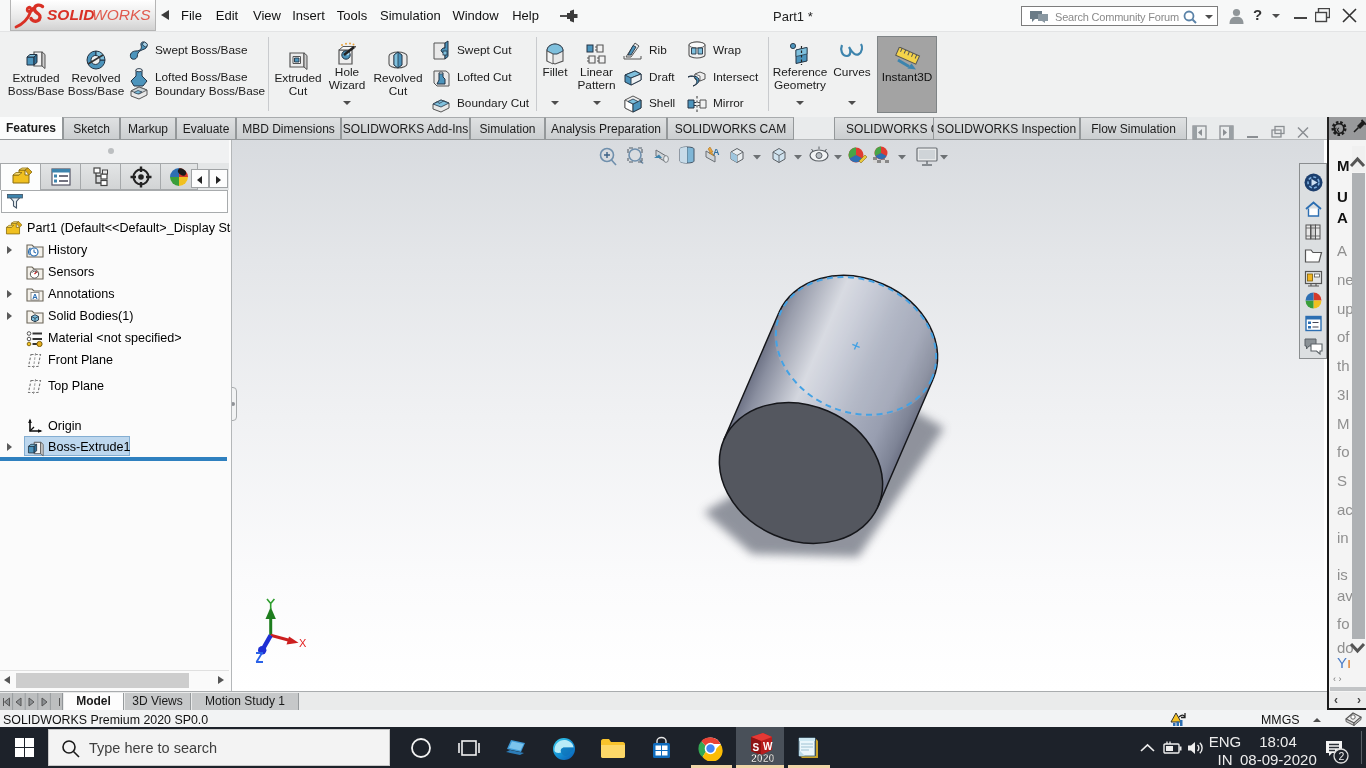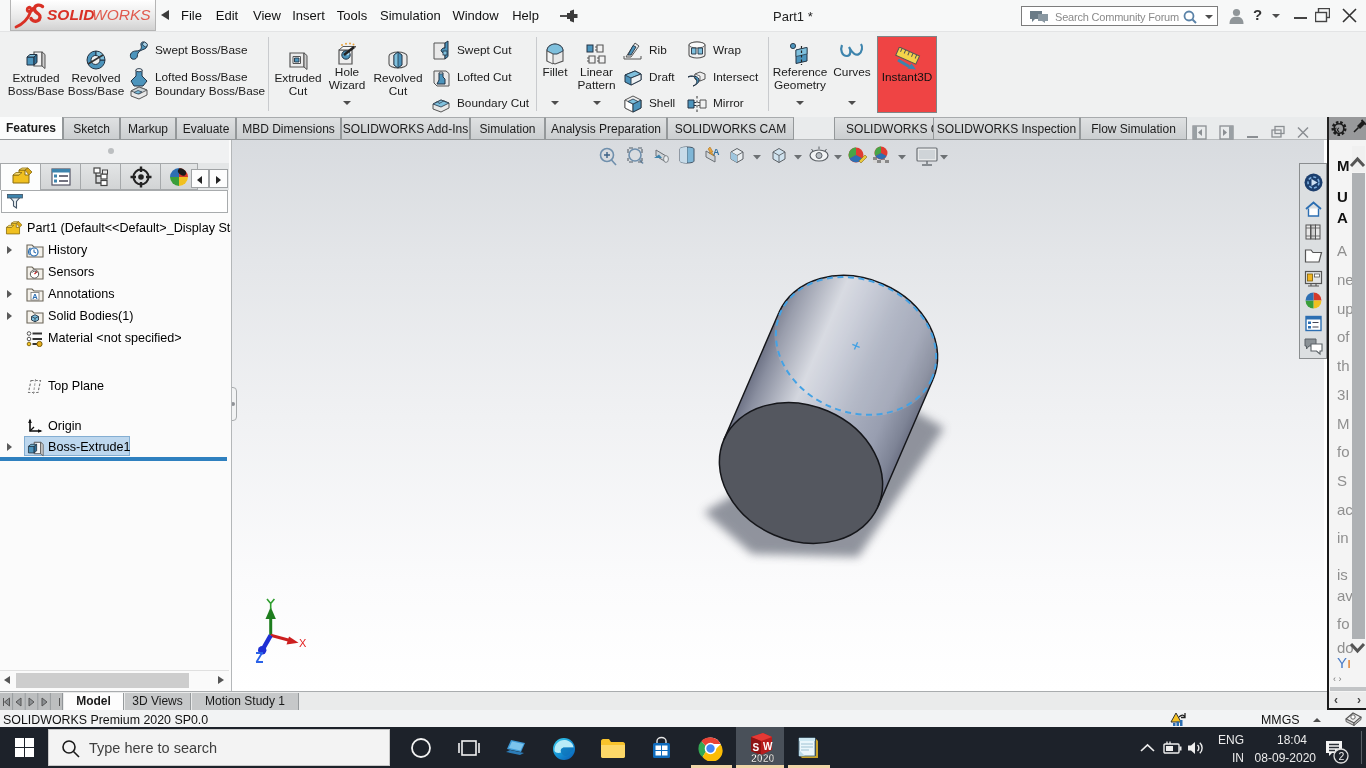--- a/index.html
+++ b/index.html
@@ -15,21 +15,21 @@
 .rsep{top:37px;height:74px;width:1px;background:#c9cbce}
 .bigbtn{top:35px;height:80px;text-align:center;font-size:11.8px;line-height:13.2px;color:#1a1a1a}
 .bigbtn svg{position:absolute;top:13px;left:50%;transform:translateX(-50%)}
 .bigbtn .lbl{position:absolute;top:37px;width:100%;text-align:center}
 .bigbtn.hascaret svg{top:7px}
 .bigbtn.hascaret .lbl{top:31px}
 .caret{position:absolute;width:0;height:0;border-left:4px solid transparent;border-right:4px solid transparent;border-top:4px solid #4d4d4d}
 .smallbtn{height:22px;font-size:11.8px;line-height:22px;color:#1a1a1a;white-space:nowrap}
 .smallbtn svg{position:absolute;left:0;top:1px}
 .smallbtn .lbl{position:absolute;left:27px;top:0}
-#instant3d{left:877px;top:36px;width:60px;height:77px;background:#ef4444;border:1px solid #7f8486;text-align:center;font-size:11.8px;color:#111}
+#instant3d{left:877px;top:36px;width:60px;height:77px;background:#a3a3a3;border:1px solid #7f8486;text-align:center;font-size:11.8px;color:#111}
 #instant3d svg{position:absolute;left:50%;transform:translateX(-50%);top:10px}
 #instant3d .lbl{position:absolute;top:33px;width:100%}
 
 #tabrow{left:0;top:117px;width:1366px;height:23px;background:#e9ebec;border-bottom:1px solid #b7babc}
 .ctab{top:117px;height:23px;line-height:22px;font-size:12px;color:#1c1c1c;text-align:center;background:linear-gradient(180deg,#dfe1e2,#cbced0);border:1px solid #94989a;border-top:1px solid #a8abad;white-space:nowrap;overflow:hidden}
 .ctab.active{background:#fbfcfc;font-weight:bold;border-top:none;border-left:none}
 
 #viewport{left:0;top:140px;width:1324px;height:551px;background:linear-gradient(180deg,#d8dbdf 0%,#e4e6e9 22%,#f0f1f3 50%,#fbfbfc 80%,#ffffff 100%)}
 
 #lpanel{left:0;top:140px;width:232px;height:551px;background:#fbfbfb;border-right:1px solid #b4b7b9;overflow:hidden}
@@ -49,21 +49,21 @@
 .mtab{top:1px;height:18px;line-height:17px;font-size:12px;color:#1a1a1a;text-align:center;background:#c6c8c9;border-right:1px solid #969a9c}
 .mtab.active{background:#fdfdfd;font-weight:bold}
 
 #taskpane{left:1327px;top:117px;width:39px;height:593px;background:#f6f6f6;border-left:2px solid #1a1a1a}
 
 #statusbar{left:0;top:710px;width:1366px;height:17px;background:#f2f3f4;font-size:12.4px;color:#111}
 
 #taskbar{left:0;top:727px;width:1366px;height:41px;background:#1d222a}
 #tb-search{left:48px;top:729px;width:342px;height:37px;background:#f3f3f3;border:1px solid #c8c8c8}
 #tb-search span{position:absolute;left:40px;top:10px;font-size:14.5px;color:#3f3f3f}
-.tbtxt{color:#ececec;font-size:12px;text-align:right;white-space:nowrap}
+.tbtxt{color:#ececec;font-size:15px;text-align:center;white-space:nowrap}
 .underline{top:765px;height:3px;background:#f0d5a8}
 .tp-line{position:absolute;left:8px;font-size:15px;color:#8f8f8f}
 .winctl{stroke:#8b8f93;fill:none;stroke-width:1.3}
 </style></head>
 <body>
 
 <div class="abs" id="titlebar"></div>
 <div class="abs" id="logobox">
   <svg width="144" height="29" viewBox="0 0 144 29">
     <g stroke="#d93025" fill="none" stroke-linecap="round">
@@ -565,20 +565,27 @@
         <circle cx="3" cy="3.5" r="1.8" fill="#fff" stroke="#555" stroke-width="1"></circle>
         <path d="M6.5 3.5 L16 3.5" stroke="#333" stroke-width="2"></path>
         <circle cx="3" cy="9" r="1.8" fill="#fff" stroke="#555" stroke-width="1"></circle>
         <path d="M6.5 9 L16 9" stroke="#333" stroke-width="2"></path>
         <circle cx="3" cy="14" r="1.8" fill="#f0c020" stroke="#8a6d10" stroke-width="1"></circle>
         <path d="M6.5 14 L11 14" stroke="#333" stroke-width="2"></path>
         <circle cx="13.5" cy="14" r="2.6" fill="#e8b020" stroke="#7a5d08" stroke-width="1"></circle>
       </svg>
     <span class="txt">Material &lt;not specified&gt;</span>
   </div>
+  <div class="abs trow" style="top:208.5px">
+    <svg width="18" height="17" viewBox="0 0 18 17">
+        <path d="M5 2.5 L14.5 2.5 L12 14.5 L2.5 14.5 Z" fill="none" stroke="#777" stroke-width="1.1" stroke-dasharray="2.6 1.6"></path>
+        <path d="M8.5 1 L8.5 16" stroke="#999" stroke-width="1" stroke-dasharray="2.6 1.6" transform="rotate(8 8.5 8.5)"></path>
+      </svg>
+    <span class="txt">Front Plane</span>
+  </div>
   <div class="abs trow" style="top:235px">
     <svg width="18" height="17" viewBox="0 0 18 17">
         <path d="M5 2.5 L14.5 2.5 L12 14.5 L2.5 14.5 Z" fill="none" stroke="#777" stroke-width="1.1" stroke-dasharray="2.6 1.6"></path>
         <path d="M8.5 1 L8.5 16" stroke="#999" stroke-width="1" stroke-dasharray="2.6 1.6" transform="rotate(8 8.5 8.5)"></path>
       </svg>
     <span class="txt">Top Plane</span>
   </div>
   <div class="abs trow" style="top:274.5px">
     <svg width="18" height="17" viewBox="0 0 18 17">
         <path d="M4 2 L4 13 L15 13" stroke="#111" stroke-width="1.6" fill="none"></path>

